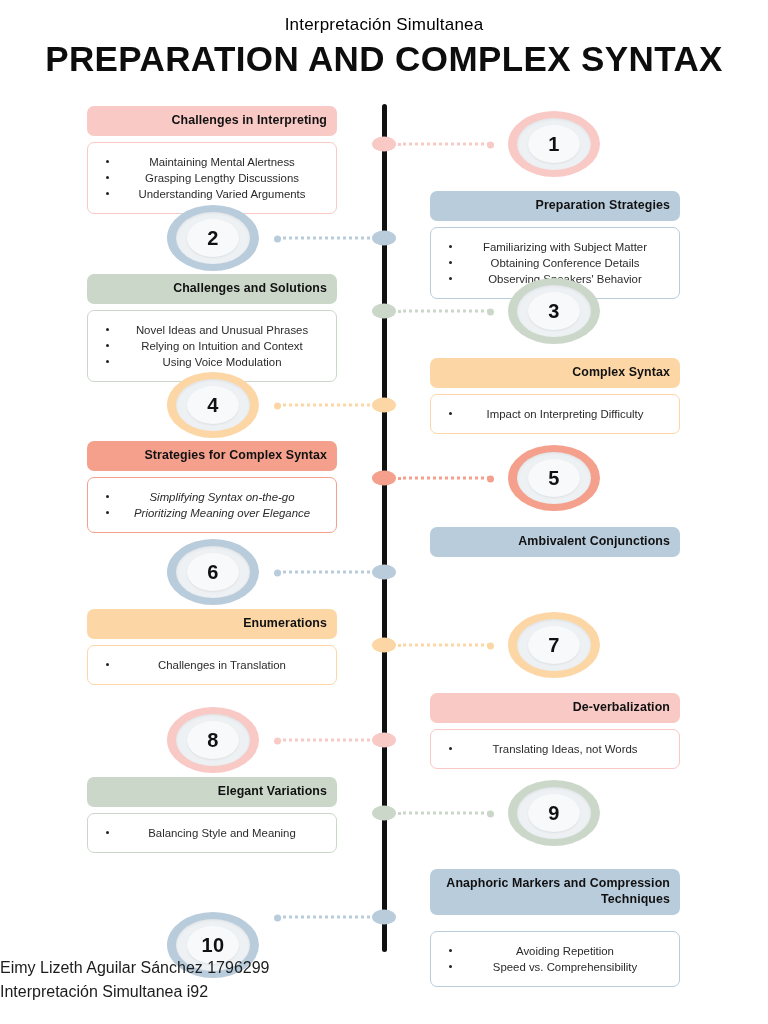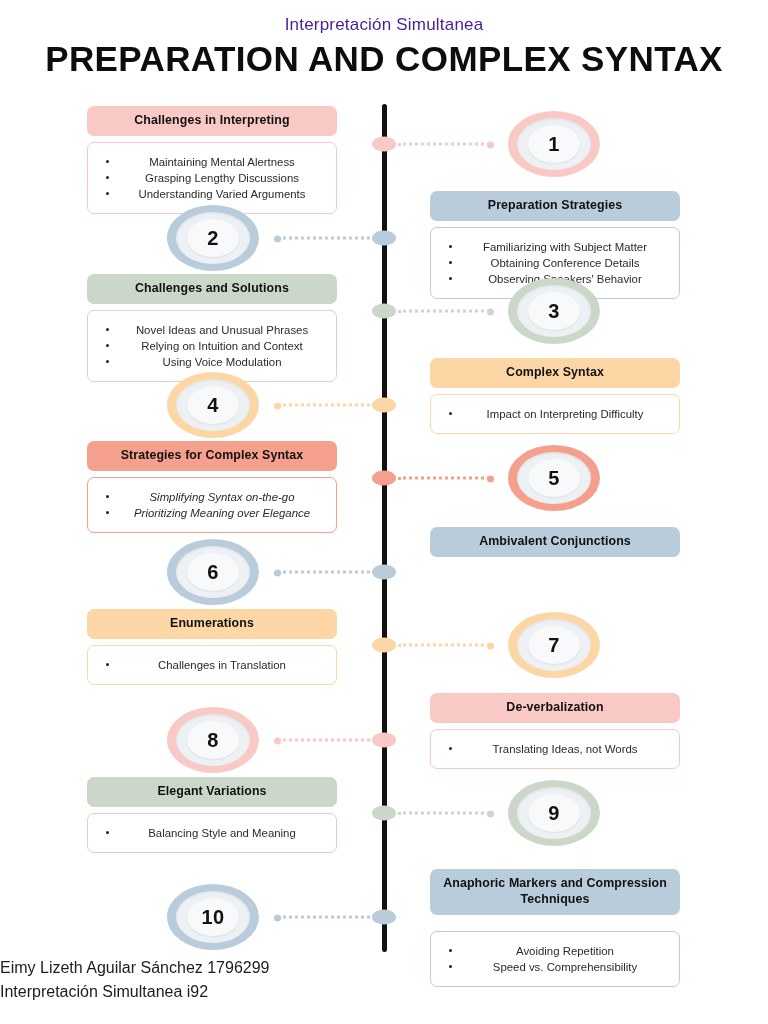--- a/index.html
+++ b/index.html
@@ -11,21 +11,21 @@
   }
   #page {
     position: relative;
     width: 768px; height: 1024px;
     background: #ffffff;
   }
 
   
   .header { position: absolute; top: 14px; left: 0; width: 768px; text-align: center; }
   .subtitle {
-    font-size: 17px; color: #4c1d95; font-weight: 400; letter-spacing: .2px;
+    font-size: 17px; color: #000000; font-weight: 400; letter-spacing: .2px;
     line-height: 1.35;
   }
   .maintitle {
     font-size: 35px; font-weight: 800; color: #0d0d0d;
     letter-spacing: .4px; line-height: 1.12; margin-top: 2px;
     padding: 0 18px;
   }
 
   
   .spine {
@@ -54,21 +54,21 @@
   .connector.to-right::after { right: -4px; }
   .connector.to-left::after { left: -4px; }
 
   
   .card { position: absolute; width: 250px; }
   .card.left  { left: 87px; }
   .card.right { left: 430px; }
 
   .card-head {
     border-radius: 7px;
-    text-align: center;
+    text-align: right;
     font-weight: 800;
     font-size: 12.4px;
     color: #111111;
     padding: 7px 10px;
     line-height: 1.28;
     letter-spacing: .1px;
   }
   .card-body {
     margin-top: 6px;
     background: #ffffff;
@@ -280,21 +280,21 @@
       <div class="card left" style="top: 777px;">
         <div class="card-head" style="background: rgb(203, 216, 201);">Elegant Variations</div>
         <div class="card-body" style="border-color: rgb(203, 216, 201);">
           <ul>
             <li><span class="bullet"></span><span>Balancing Style and Meaning</span></li>
           </ul>
         </div>
       </div>
       <div class="node-dot" style="top: 917px; background: rgb(185, 204, 220);"></div>
       <div class="connector to-left" style="top: 917px; color: rgb(185, 204, 220); border-top-color: rgb(185, 204, 220); left: 278px; width: 92px;"></div>
-      <div class="badge" style="top: 917px; left: 213px;">
+      <div class="badge" style="top: 945px; left: 213px;">
         <div class="ring-outer" style="background: rgb(185, 204, 220);"></div>
         <div class="ring-mid"></div>
         <div class="ring-inner"></div>
         <span class="num">10</span>
       </div>
       <div class="card right" style="top: 869px;">
         <div class="card-head" style="background: rgb(185, 204, 220);">Anaphoric Markers and Compression Techniques</div>
         <div class="card-body" style="border-color: rgb(185, 204, 220); margin-top: 16px;">
           <ul>
             <li><span class="bullet"></span><span>Avoiding Repetition</span></li>

